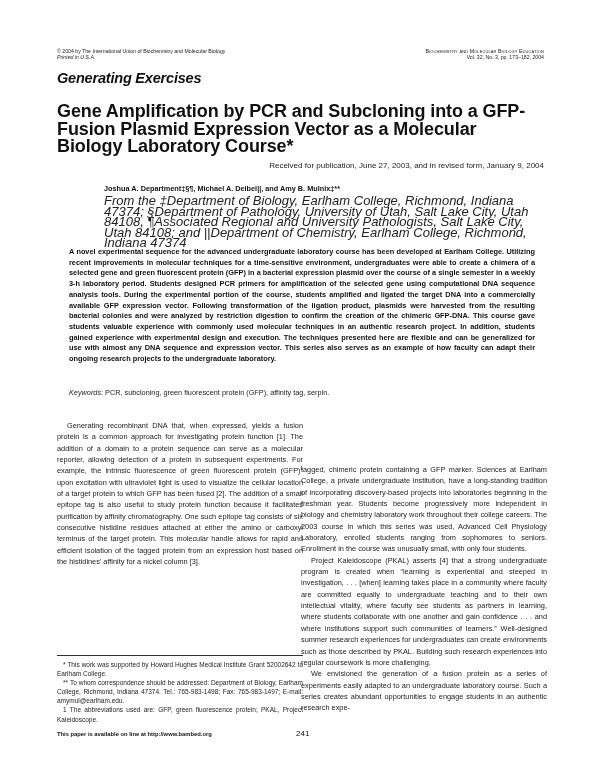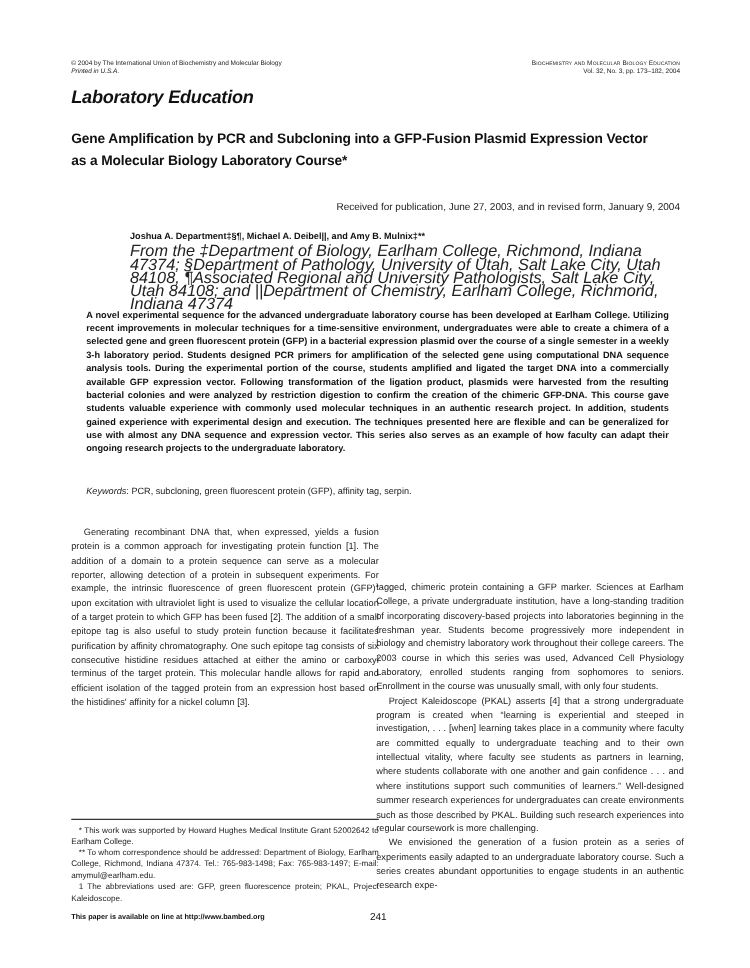--- a/index.html
+++ b/index.html
@@ -2,21 +2,21 @@
 <html><head>
 <meta charset="utf-8">
 <style>
   html,body{margin:0;padding:0;background:#fff;}
   body{width:600px;height:774px;position:relative;overflow:hidden;color:#111;font-family:"Liberation Sans",sans-serif;}
   .hdr-left{position:absolute;left:57px;top:48px;font-size:5.2px;line-height:6.4px;color:#222;}
   .hdr-left .printed{font-style:italic;}
   .hdr-right{position:absolute;right:56px;top:48px;font-size:5.2px;line-height:6.4px;text-align:right;color:#222;}
   .hdr-right .journal{font-variant:small-caps;letter-spacing:0.1px;}
   .section-label{position:absolute;left:57px;top:70px;font-size:14.5px;font-weight:bold;font-style:italic;letter-spacing:-0.2px;}
-  .title{position:absolute;left:57px;top:103px;width:470px;font-size:11px;font-weight:bold;line-height:17.5px;letter-spacing:-0.1px;}
+  .title{position:absolute;left:57px;top:103px;width:470px;font-size:18px;font-weight:bold;line-height:17.5px;letter-spacing:-0.1px;}
   .received{position:absolute;right:56px;top:161px;font-size:8px;color:#222;}
   .authors{position:absolute;left:104px;top:184px;font-size:7.3px;font-weight:bold;}
   .affil{position:absolute;left:104px;top:196px;width:445px;font-size:13px;line-height:10.6px;font-style:italic;color:#222;}
   .abstract{position:absolute;left:69px;top:247px;width:466px;font-size:7.35px;line-height:10.7px;font-weight:bold;text-align:justify;}
   .keywords{position:absolute;left:69px;top:388px;font-size:7.3px;color:#222;text-align:right;}
   .keywords .kw-label{font-style:italic;}
   .col{position:absolute;top:420px;width:246px;font-size:7.35px;line-height:11.35px;text-align:justify;color:#1a1a1a;}
   .col p{margin:0;text-indent:10px;}
   .col-left{left:57px;}
   .col-right{left:301px;margin-top:44px;}
@@ -32,21 +32,21 @@
 
 <div class="hdr-left">
   <div>© 2004 by The International Union of Biochemistry and Molecular Biology</div>
   <div class="printed">Printed in U.S.A.</div>
 </div>
 <div class="hdr-right">
   <div class="journal">Biochemistry and Molecular Biology Education</div>
   <div>Vol. 32, No. 3, pp. 173–182, 2004</div>
 </div>
 
-<div class="section-label">Laboratory Education</div>
+<div class="section-label">Generating Exercises</div>
 <div class="title">Gene Amplification by PCR and Subcloning into a GFP-Fusion Plasmid Expression Vector as a Molecular Biology Laboratory Course*</div>
 <div class="received">Received for publication, June 27, 2003, and in revised form, January 9, 2004</div>
 <div class="authors">Joshua A. Department‡§¶, Michael A. Deibel||, and Amy B. Mulnix‡**</div>
 <div class="affil">From the ‡Department of Biology, Earlham College, Richmond, Indiana 47374; §Department of Pathology, University of Utah, Salt Lake City, Utah 84108, ¶Associated Regional and University Pathologists, Salt Lake City, Utah 84108; and ||Department of Chemistry, Earlham College, Richmond, Indiana 47374</div>
 
 <div class="abstract">A novel experimental sequence for the advanced undergraduate laboratory course has been developed at Earlham College. Utilizing recent improvements in molecular techniques for a time-sensitive environment, undergraduates were able to create a chimera of a selected gene and green fluorescent protein (GFP) in a bacterial expression plasmid over the course of a single semester in a weekly 3-h laboratory period. Students designed PCR primers for amplification of the selected gene using computational DNA sequence analysis tools. During the experimental portion of the course, students amplified and ligated the target DNA into a commercially available GFP expression vector. Following transformation of the ligation product, plasmids were harvested from the resulting bacterial colonies and were analyzed by restriction digestion to confirm the creation of the chimeric GFP-DNA. This course gave students valuable experience with commonly used molecular techniques in an authentic research project. In addition, students gained experience with experimental design and execution. The techniques presented here are flexible and can be generalized for use with almost any DNA sequence and expression vector. This series also serves as an example of how faculty can adapt their ongoing research projects to the undergraduate laboratory.</div>
 <div class="keywords"><span class="kw-label">Keywords</span><span>: PCR, subcloning, green fluorescent protein (GFP), affinity tag, serpin.</span></div>
 
 <div class="col col-left">
   <p><span>Generating recombinant DNA that, when expressed, yields a fusion protein is a common approach for investigating protein function [1]. The addition of a domain to a protein sequence can serve as a molecular reporter, allowing detection of a protein in subsequent experiments. For example, the intrinsic fluorescence of green fluorescent protein (GFP)</span><sup>1</sup><span> upon excitation with ultraviolet light is used to visualize the cellular location of a target protein to which GFP has been fused [2]. The addition of a small epitope tag is also useful to study protein function because it facilitates purification by affinity chromatography. One such epitope tag consists of six consecutive histidine residues attached at either the amino or carboxyl terminus of the target protein. This molecular handle allows for rapid and efficient isolation of the tagged protein from an expression host based on the histidines' affinity for a nickel column [3].</span></p>

